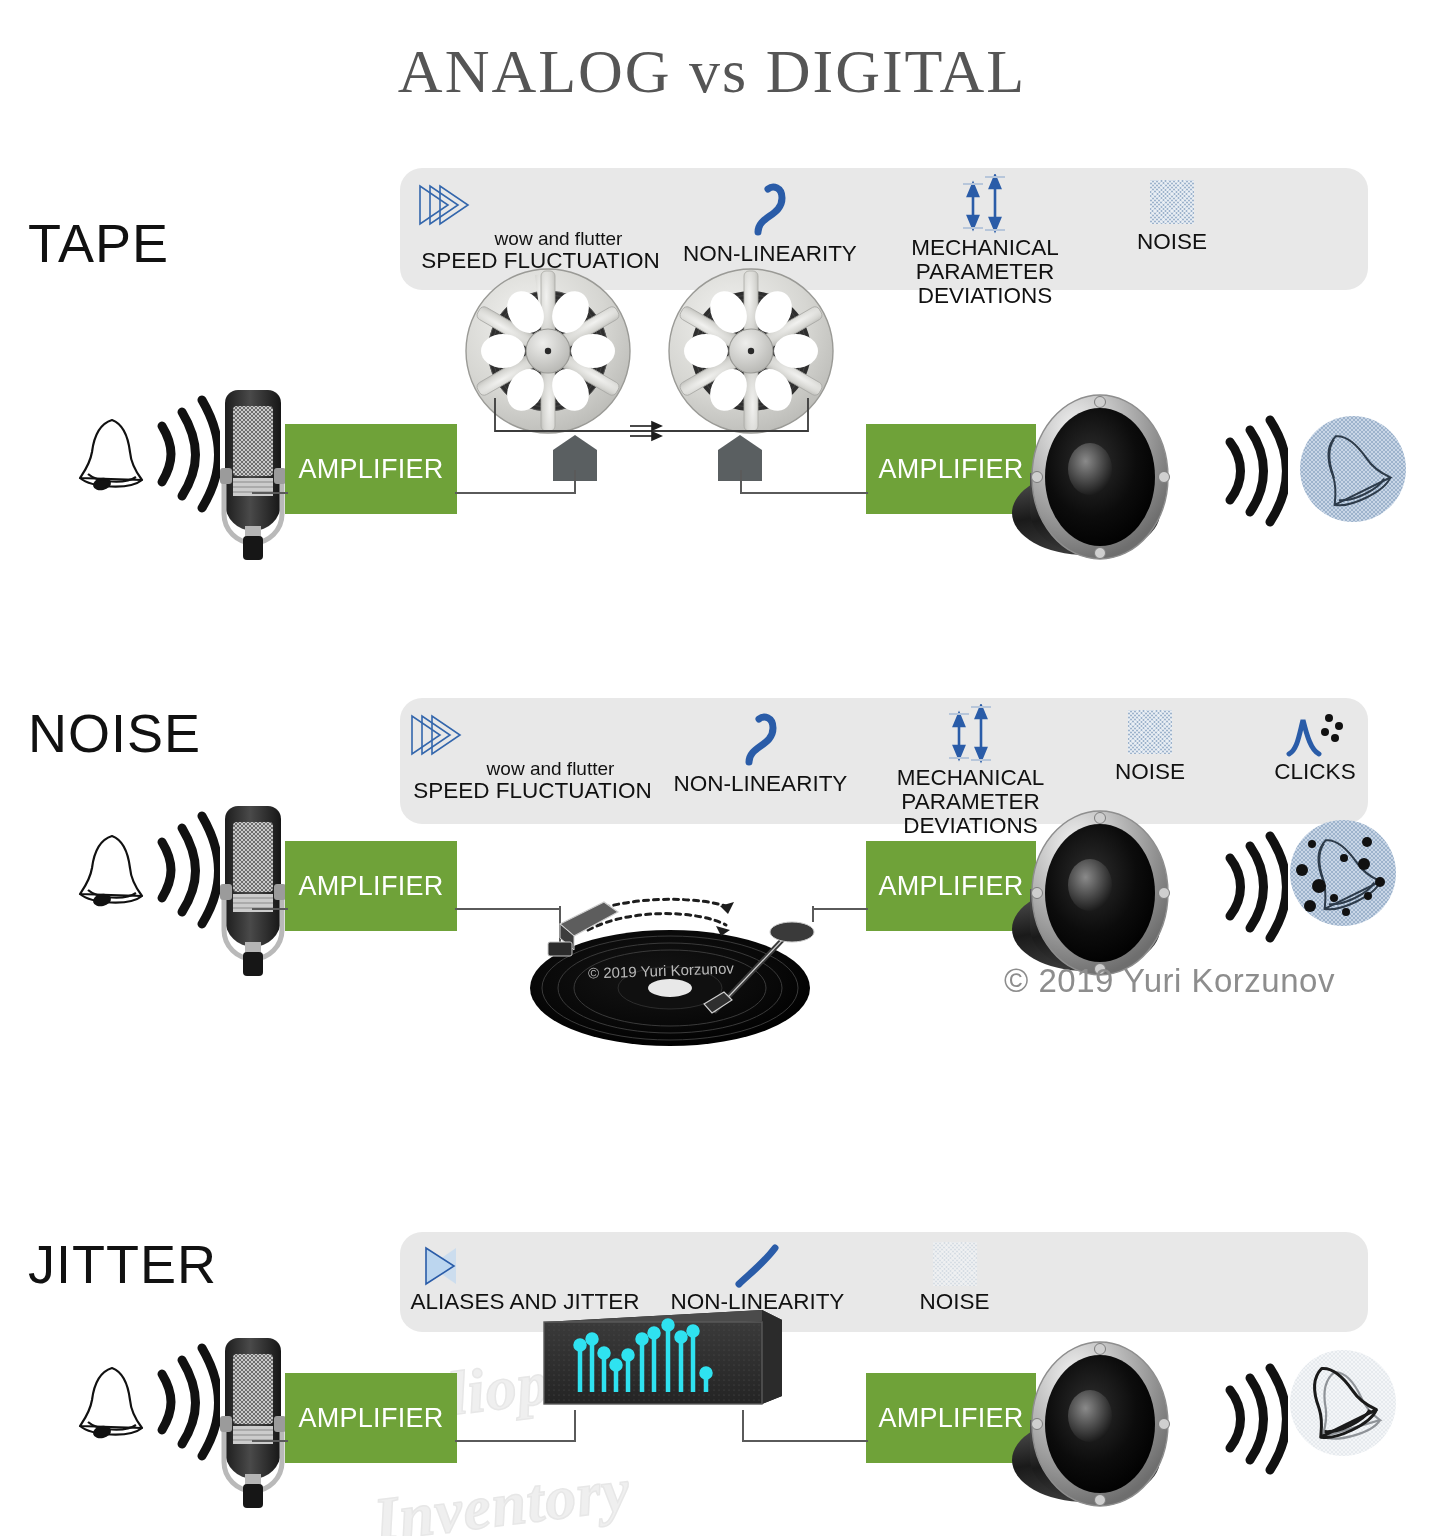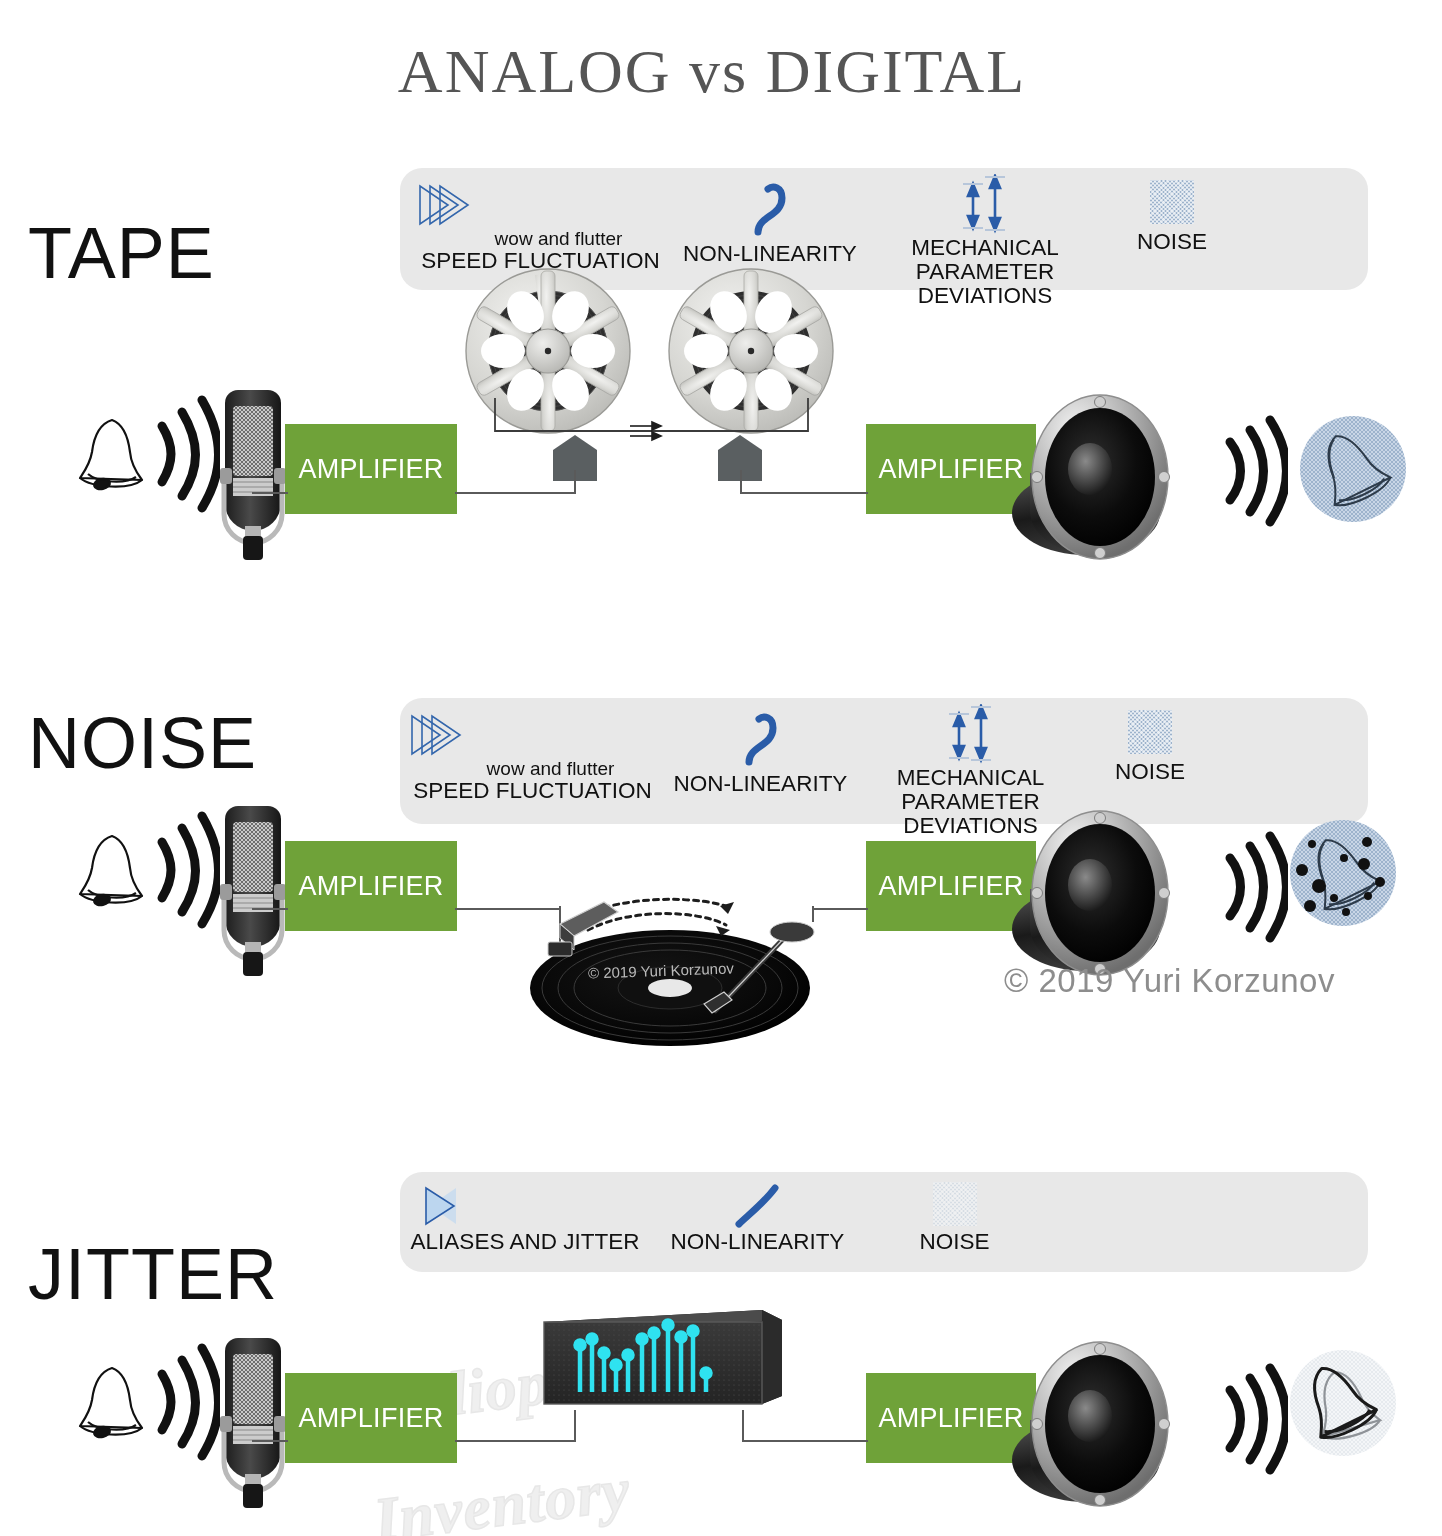--- a/index.html
+++ b/index.html
@@ -12,21 +12,21 @@
 
   
   #page-title{
     left:0;top:36px;width:1424px;text-align:center;
     font-family:"Liberation Serif", serif;
     font-size:62px;letter-spacing:2px;color:#555555;white-space:nowrap;
   }
 
   
   .row-label{
-    font-size:72px;color:#111;letter-spacing:1px;font-weight:400;
+    font-size:54px;color:#111;letter-spacing:1px;font-weight:400;
     font-family:"Liberation Sans", sans-serif;
   }
 
   
   .banner{
     background:#e8e8e8;border-radius:22px;
   }
   .defect{position:absolute;text-align:center;}
   .defect .dlabel{
     font-size:22.5px;color:#111;line-height:24px;white-space:nowrap;
@@ -419,20 +419,34 @@
 DEVIATIONS</div>
   </div>
 
   <div class="defect" style="left:655px;top:12px;width:190px;">
     <div class="dicon" style="height:50px;">
       <div class="noise-sq"></div>
     </div>
     <div class="dlabel">NOISE</div>
   </div>
 
+  <div class="defect" style="left:820px;top:12px;width:190px;">
+    <div class="dicon" style="height:50px;">
+      <svg width="64" height="48" viewBox="0 0 64 48" style="position:absolute;left:50%;margin-left:-32px;top:0;">
+        <path d="M6 44 C14 40 16 26 20 10 C24 26 28 40 36 44" fill="none" stroke="#2a5ca8" stroke-width="5" stroke-linecap="round"></path>
+        <g fill="#111">
+          <circle cx="46" cy="8" r="4"></circle>
+            <circle cx="56" cy="16" r="4"></circle>
+          <circle cx="42" cy="22" r="4"></circle>
+            <circle cx="52" cy="28" r="4"></circle>
+        </g>
+      </svg>
+    </div>
+    <div class="dlabel">CLICKS</div>
+  </div>
 </div>
 
 <div class="abs" style="left:72px;top:828px;">
   <svg width="80" height="90" viewBox="0 0 80 90">
     <g fill="none" stroke="#111" stroke-width="2.2" stroke-linejoin="round">
       <path d="M40 8 C27 12 22 24 20 40 C18 52 12 60 8 66 L70 68 C64 60 59 52 58 40 C56 24 51 12 40 8 Z"></path>
       <path d="M8 66 C20 76 58 78 70 68"></path>
         <path d="M16 62 C26 71 54 72 64 65"></path>
       <ellipse cx="30" cy="72" rx="8" ry="5" transform="rotate(-12 30 72)" fill="#111"></ellipse>
     </g>
@@ -564,21 +578,21 @@
       <circle cx="80" cy="78" r="4"></circle>
         <circle cx="46" cy="80" r="4"></circle>
     </g>
   </svg>
 </div>
 
 <div class="abs" id="copyright" style="left:1004px;top:962px;">© 2019 Yuri Korzunov</div>
 
 <div class="abs row-label" style="left:28px;top:1233px;">JITTER</div>
 
-<div class="abs banner" style="left:400px;top:1172px;width:968px;height:100px;">
+<div class="abs banner" style="left:400px;top:1232px;width:968px;height:100px;">
   <div class="defect" style="left:0px;top:10px;width:250px;">
     <div class="dicon" style="height:48px;">
       <svg width="76" height="48" viewBox="0 0 76 48" style="position:absolute;left:10px;top:0;">
         <path d="M46 6 L46 42 L20 24 Z" fill="#c7dbef" opacity=".85"></path>
         <path d="M16 6 L16 42 L44 24 Z" fill="#bcd6ef" stroke="#2a5ca8" stroke-width="1.6"></path>
       </svg>
     </div>
     <div class="dlabel">ALIASES AND JITTER</div>
   </div>
 

